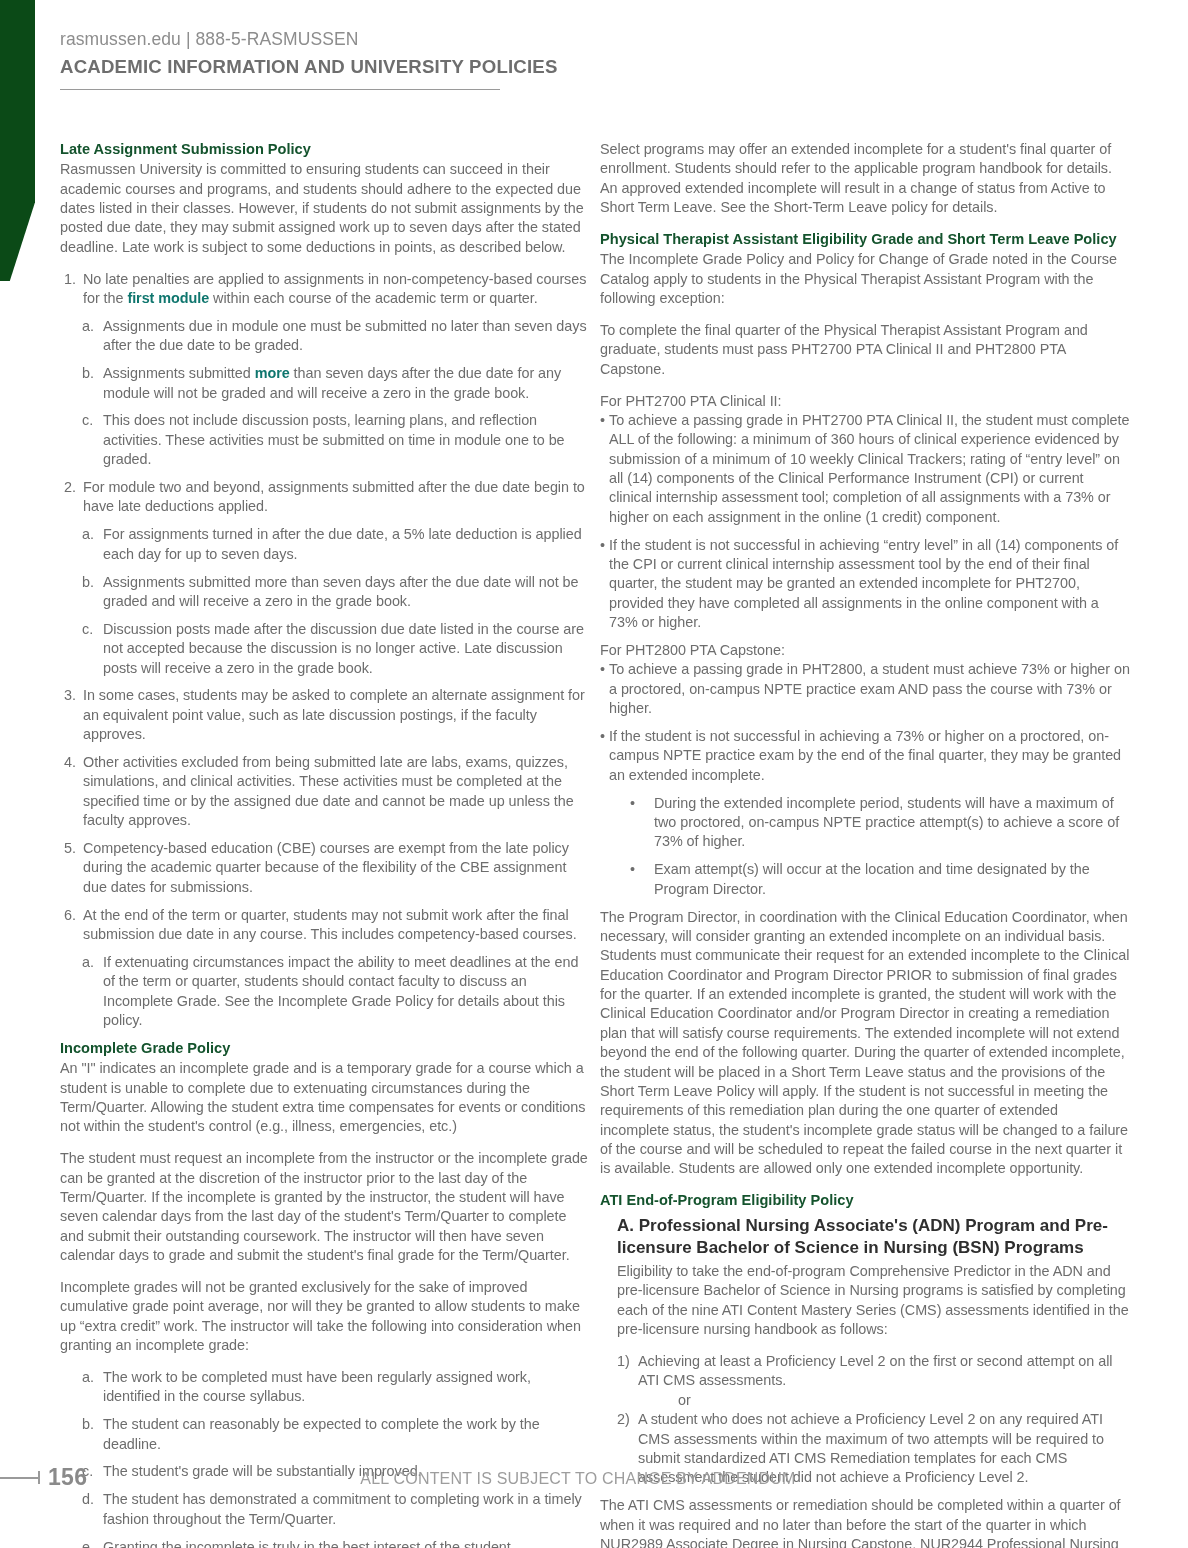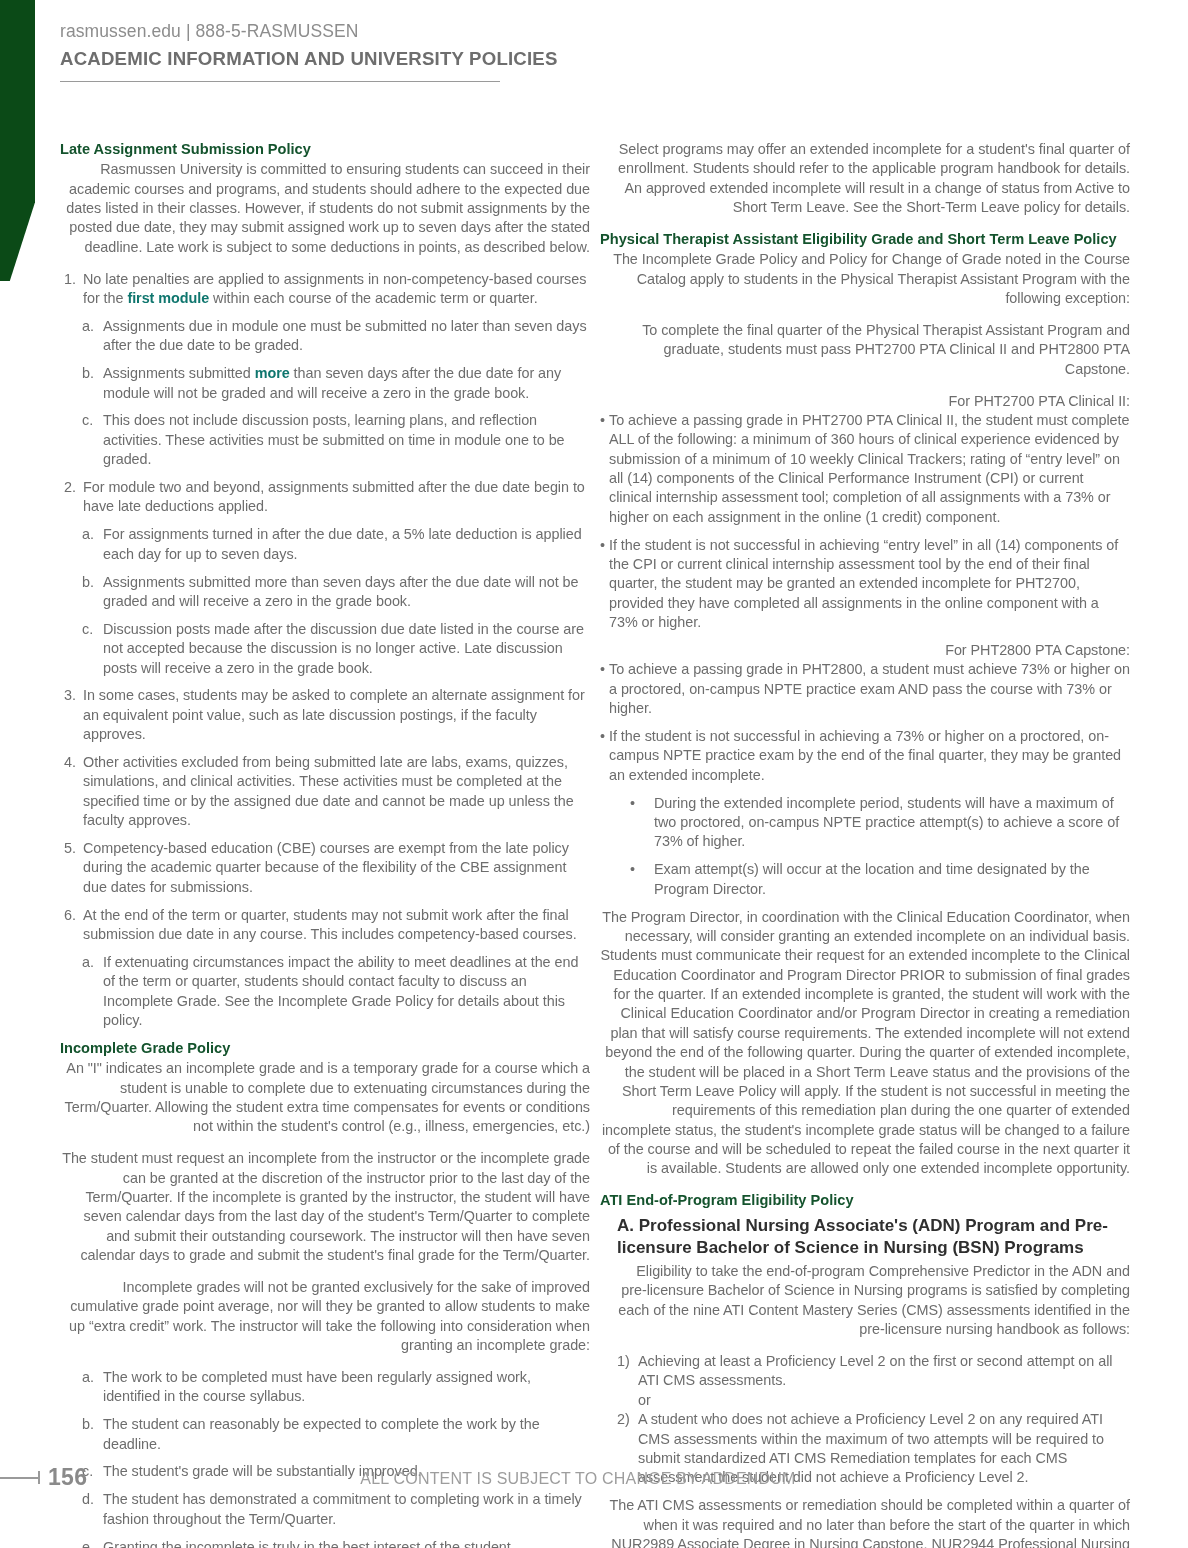--- a/index.html
+++ b/index.html
@@ -23,21 +23,21 @@
     width: 35px;
     height: 281px;
     background: #0b4a17;
     clip-path: polygon(0 0, 100% 0, 100% 72%, 28% 100%, 0 100%);
   }
 
   
   #page-header {
     position: absolute;
     left: 60px;
-    top: 20px;
+    top: 28px;
     width: 440px;
   }
   #site-line {
     font-size: 17.5px;
     color: #8d8d8d;
     letter-spacing: 0.1px;
     line-height: 1.3;
     white-space: nowrap;
   }
   #section-title {
@@ -85,21 +85,20 @@
     color: #2f2f2f;
     line-height: 1.34;
     margin: 4px 0 2px 17px;
   }
   p.body {
     font-size: 14.4px;
     color: #6d6d6d;
     line-height: 1.345;
     margin: 0 0 12.5px 0;
     letter-spacing: -0.05px;
-    text-align: right;
   }
   p.body.tight { margin-bottom: 0; }
   p.body.indent { margin-left: 17px; }
 
   
   .row {
     display: flex;
     font-size: 14.4px;
     color: #6d6d6d;
     line-height: 1.345;
@@ -316,21 +315,21 @@
     <p class="body">The Program Director, in coordination with the Clinical Education Coordinator, when necessary, will consider granting an extended incomplete on an individual basis. Students must communicate their request for an extended incomplete to the Clinical Education Coordinator and Program Director PRIOR to submission of final grades for the quarter. If an extended incomplete is granted, the student will work with the Clinical Education Coordinator and/or Program Director in creating a remediation plan that will satisfy course requirements. The extended incomplete will not extend beyond the end of the following quarter. During the quarter of extended incomplete, the student will be placed in a Short Term Leave status and the provisions of the Short Term Leave Policy will apply. If the student is not successful in meeting the requirements of this remediation plan during the one quarter of extended incomplete status, the student's incomplete grade status will be changed to a failure of the course and will be scheduled to repeat the failed course in the next quarter it is available. Students are allowed only one extended incomplete opportunity.</p>
 
     <div class="h-sub">ATI End-of-Program Eligibility Policy</div>
     <div class="h-sub2">A. Professional Nursing Associate's (ADN) Program and Pre-licensure Bachelor of Science in Nursing (BSN) Programs</div>
     <p class="body indent">Eligibility to take the end-of-program Comprehensive Predictor in the ADN and pre-licensure Bachelor of Science in Nursing programs is satisfied by completing each of the nine ATI Content Mastery Series (CMS) assessments identified in the pre-licensure nursing handbook as follows:</p>
 
     <div class="row num2" style="margin-bottom:0;">
       <span class="mk">1)</span>
       <span class="tx">Achieving at least a Proficiency Level 2 on the first or second attempt on all ATI CMS assessments.</span>
     </div>
-    <div class="row num2" style="margin-bottom:0;">
+    <div class="row num2" style="margin-bottom:0;gap:40px;">
       <span class="mk"></span>
       <span class="tx">or</span>
     </div>
     <div class="row num2">
       <span class="mk">2)</span>
       <span class="tx">A student who does not achieve a Proficiency Level 2 on any required ATI CMS assessments within the maximum of two attempts will be required to submit standardized ATI CMS Remediation templates for each CMS assessment the student did not achieve a Proficiency Level 2.</span>
     </div>
 
     <p class="body">The ATI CMS assessments or remediation should be completed within a quarter of when it was required and no later than before the start of the quarter in which NUR2989 Associate Degree in Nursing Capstone, NUR2944 Professional Nursing Capstone, or NUR4756 Transition to Practice courses, which deliver two proctored ATI Comprehensive Predictor Assessments, are first attempted.</p>
 

